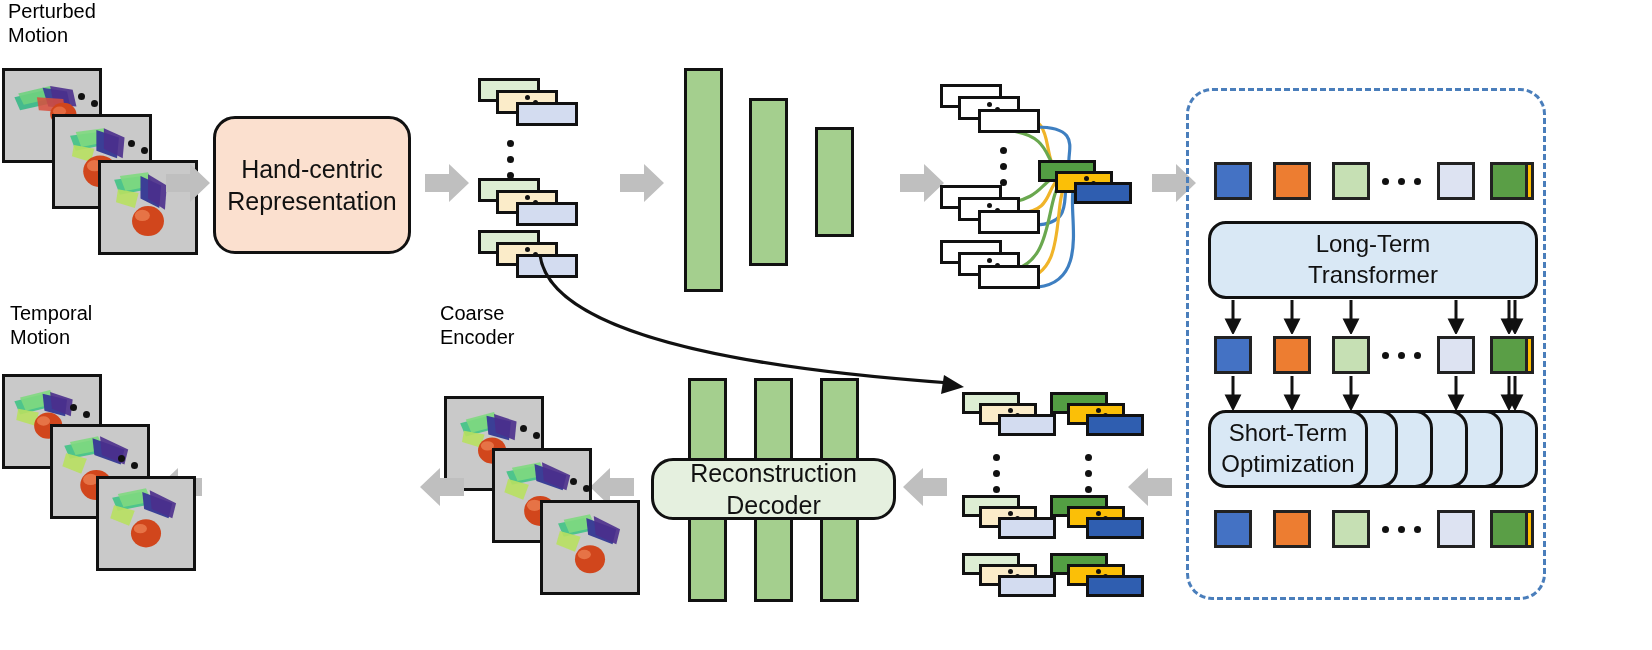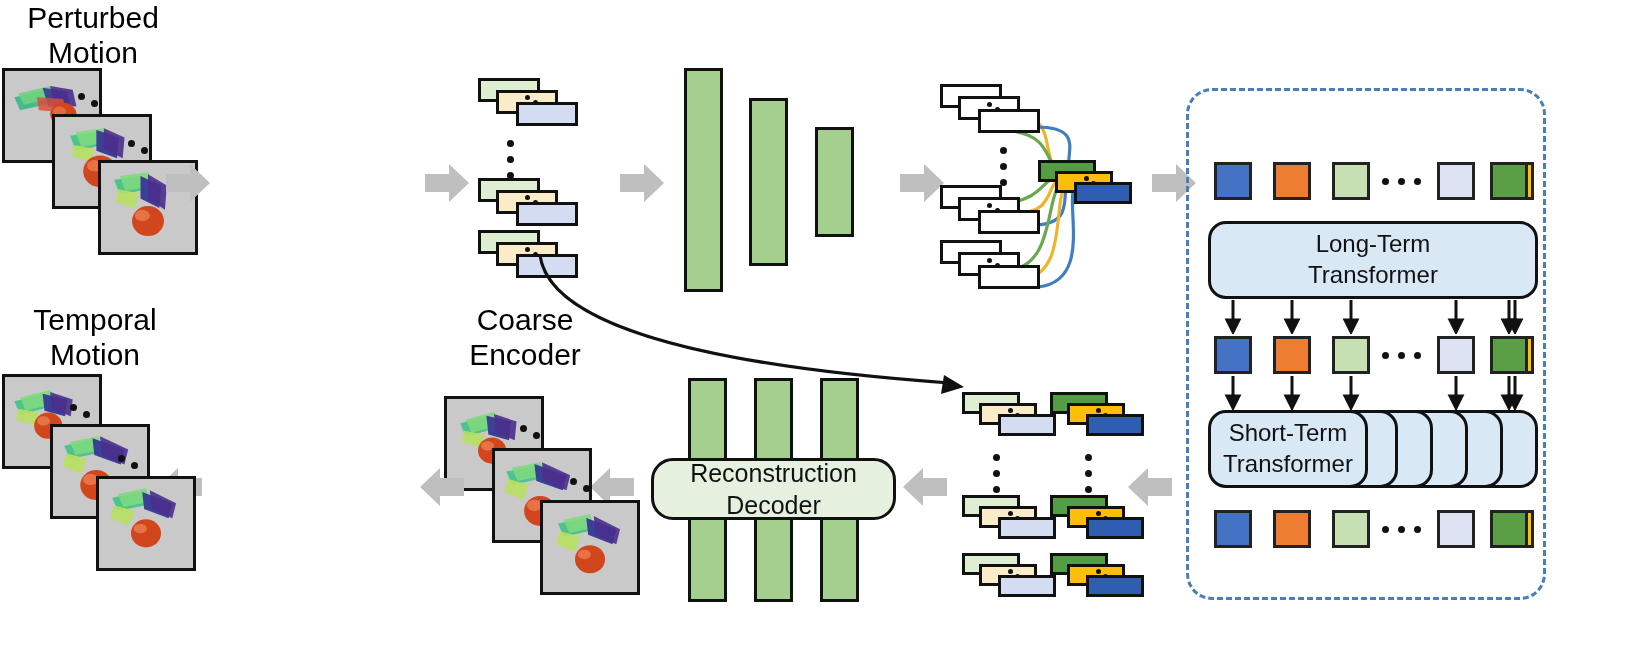--- a/index.html
+++ b/index.html
@@ -11,24 +11,24 @@
     position:relative;
     width:1652px;
     height:650px;
     background:#ffffff;
     overflow:hidden;
   }
   .abs{position:absolute;}
 
   
   .caption{
-    font-size:30px;
+    font-size:20px;
     color:#000;
     line-height:1.18;
-    text-align:center;
+    text-align:left;
     white-space:pre-line;
   }
 
   
   .frame{
     background:#c9c9c9;
     border:3px solid #111;
     box-sizing:border-box;
   }
   .frame svg{display:block;width:100%;height:100%;}
@@ -200,20 +200,22 @@
       </g>
     </svg>
   </div>
 
   <div class="abs arrow" style="left:166px;top:162px;">
     <svg width="44" height="42" viewBox="0 0 44 42">
       <polygon points="0,12 24,12 24,2 44,21 24,40 24,30 0,30" fill="#bfbfbf"></polygon>
     </svg>
   </div>
 
+  <div class="abs procbox peach" style="left:213px;top:116px;width:198px;height:138px;">Hand-centric
+Representation</div>
 
   <div class="abs arrow" style="left:425px;top:162px;">
     <svg width="44" height="42" viewBox="0 0 44 42">
       <polygon points="0,12 24,12 24,2 44,21 24,40 24,30 0,30" fill="#bfbfbf"></polygon>
     </svg>
   </div>
 
   <div class="abs" style="left:478px;top:78px;width:110px;height:52px;">
     <div class="card green" style="left:0;top:0;width:62px;height:24px;"></div>
     <div class="card cream" style="left:18px;top:12px;width:62px;height:24px;">
@@ -404,21 +406,21 @@
   </svg>
 
   <div class="abs shadowcard" style="left:1464px;top:410px;width:74px;height:78px;"></div>
   <div class="abs shadowcard" style="left:1429px;top:410px;width:74px;height:78px;"></div>
   <div class="abs shadowcard" style="left:1394px;top:410px;width:74px;height:78px;"></div>
   <div class="abs shadowcard" style="left:1359px;top:410px;width:74px;height:78px;"></div>
   <div class="abs shadowcard" style="left:1324px;top:410px;width:74px;height:78px;"></div>
   <div class="abs shadowcard" style="left:1289px;top:410px;width:74px;height:78px;"></div>
   <div class="abs shadowcard" style="left:1254px;top:410px;width:74px;height:78px;"></div>
   <div class="abs transbox" style="left:1208px;top:410px;width:160px;height:78px;">Short-Term
-Transformer</div>
+Optimization</div>
 
   <div class="abs" style="left:1214px;top:510px;width:320px;height:40px;">
     <div class="tok blue" style="left:0;top:0;"></div>
     <div class="tok orange" style="left:59px;top:0;"></div>
     <div class="tok lgreen" style="left:118px;top:0;"></div>
     <div class="ell" style="left:168px;top:16px;">
       <i></i>
         <i></i>
         <i></i>
     </div>

